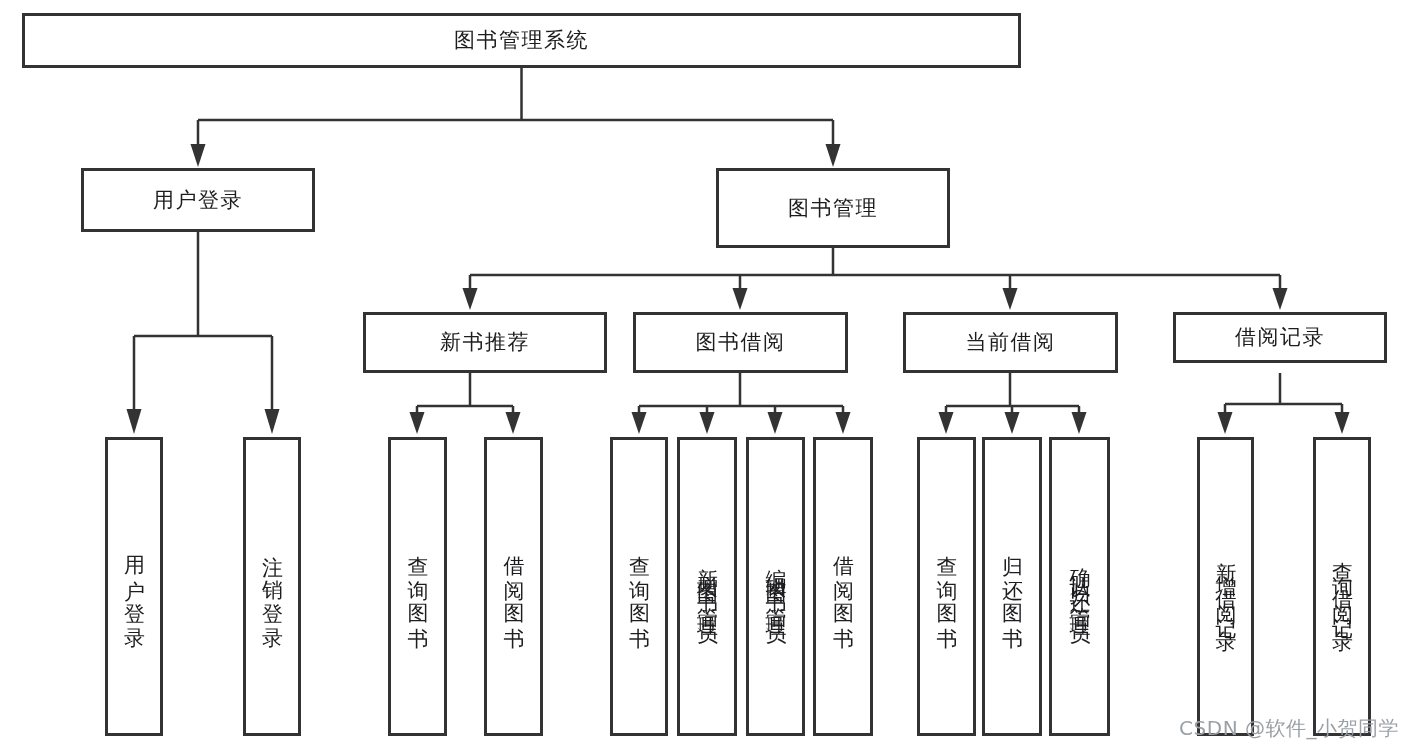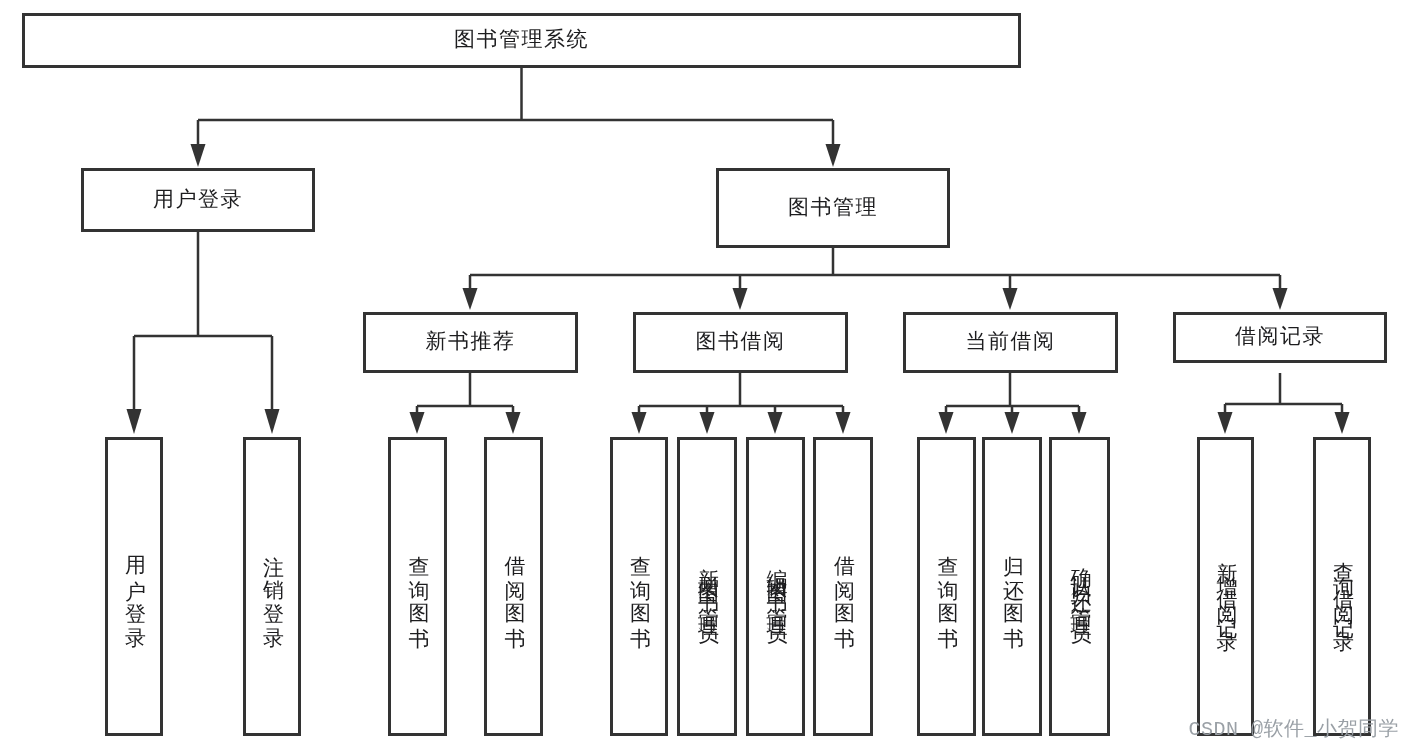--- a/index.html
+++ b/index.html
@@ -2,21 +2,21 @@
 <html><head>
 <meta charset="utf-8">
 <style>
   * { margin:0; padding:0; box-sizing:border-box; }
   html,body { background:#ffffff; }
   body {
     width:1405px; height:747px; position:relative; overflow:hidden;
     font-family:"DejaVu Sans", "Liberation Sans", sans-serif;
     color:#1d1d1f;
   }
-  .stage { position:absolute; left:0; top:0; width:1405px; height:747px;font-family:Liberation Mono, monospace; }
+  .stage { position:absolute; left:0; top:0; width:1405px; height:747px; }
   svg.connectors { position:absolute; left:0; top:0; z-index:1; }
   .box {
     position:absolute; z-index:2;
     border:3px solid #333333; background:#ffffff;
     display:flex; align-items:center; justify-content:center;
     font-size:21px; letter-spacing:2px; color:#1d1d1f;
     line-height:1;
   }
   .hbox { letter-spacing:1.5px; }
   .vbox {
@@ -75,21 +75,21 @@
       <polygon points="1217.5,412 1232.5,412 1225,434"></polygon>
       <polygon points="1334.5,412 1349.5,412 1342,434"></polygon>
     </g>
   </svg>
 
   <div class="box hbox" style="left:22px;top:13px;width:999px;height:55px">图书管理系统</div>
 
   <div class="box hbox" style="left:81px;top:168px;width:234px;height:64px">用户登录</div>
   <div class="box hbox" style="left:716px;top:168px;width:234px;height:80px">图书管理</div>
 
-  <div class="box hbox" style="left:363px;top:312px;width:215px;height:61px">新书推荐</div>
+  <div class="box hbox" style="left:363px;top:312px;width:244px;height:61px">新书推荐</div>
   <div class="box hbox" style="left:903px;top:312px;width:215px;height:61px">当前借阅</div>
   <div class="box hbox" style="left:633px;top:312px;width:215px;height:61px">图书借阅</div>
   <div class="box hbox" style="left:1173px;top:312px;width:214px;height:51px">借阅记录</div>
 
   <div class="box vbox sp4" style="left:105px;top:437px;width:58px;height:299px">用户登录</div>
   <div class="box vbox sp4" style="left:243px;top:437px;width:58px;height:299px">注销登录</div>
 
   <div class="box vbox sp4" style="left:388px;top:437px;width:59px;height:299px">查询图书</div>
   <div class="box vbox sp4" style="left:484px;top:437px;width:59px;height:299px">借阅图书</div>
 

